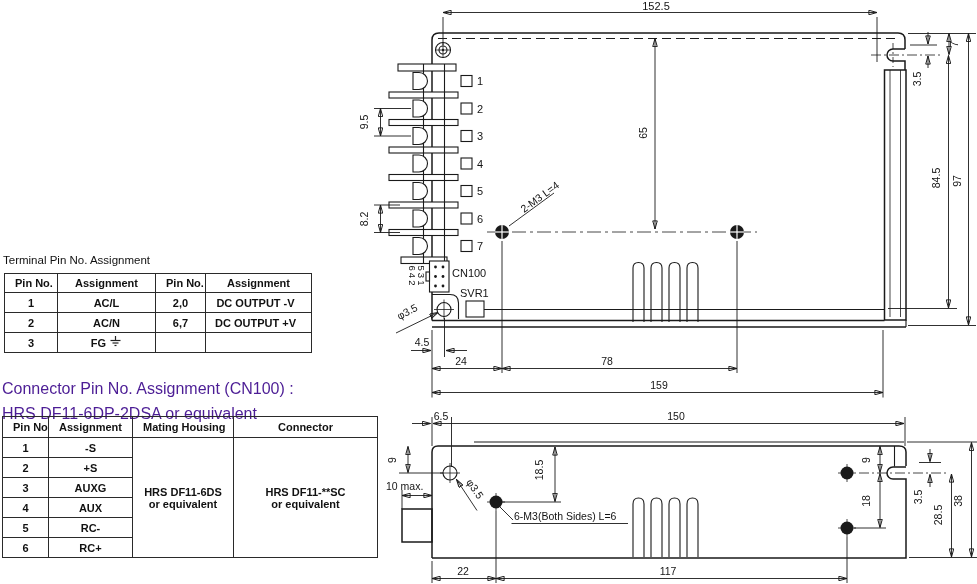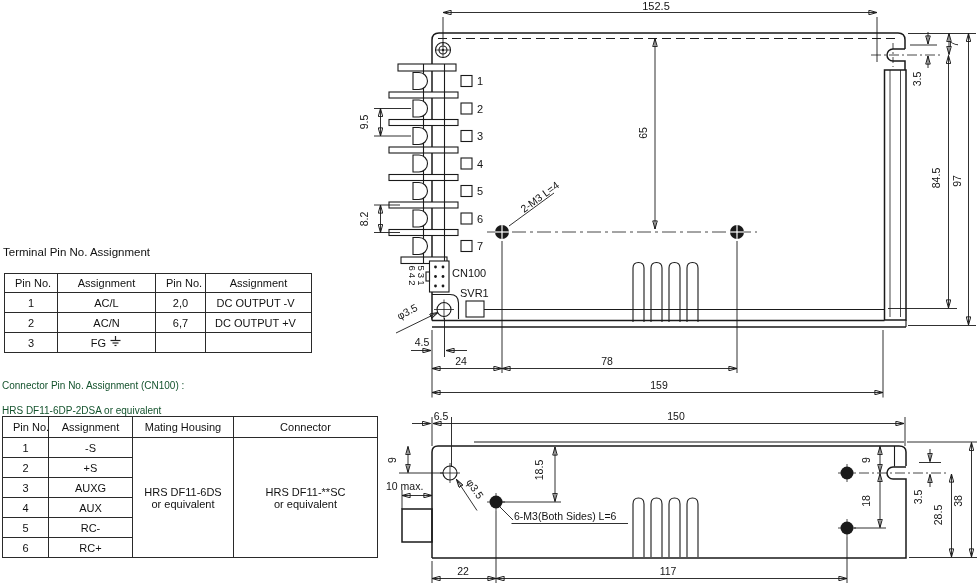--- a/index.html
+++ b/index.html
@@ -1,22 +1,22 @@
 <!DOCTYPE html>
 <html><head>
 <meta charset="utf-8">
 <style>
   html,body{margin:0;padding:0;}
   body{width:977px;height:584px;position:relative;background:#fff;color:#111;
        font-family:"Liberation Sans",sans-serif;overflow:hidden;}
   .t-title{position:absolute;font-size:11.5px;white-space:nowrap;color:#111;}
-  .t-title2{position:absolute;font-size:10px;white-space:nowrap;color:#14532d;}
+  .t-title2{position:absolute;font-size:16px;white-space:nowrap;color:#4c1d95;}
   table{position:absolute;border-collapse:collapse;table-layout:fixed;
         font-size:11px;text-align:center;color:#111;}
-  td,th{border:1.2px solid #2a2a2a;padding:0 10px;font-weight:400;overflow:hidden;white-space:nowrap;}
+  td,th{border:1.2px solid #2a2a2a;padding:0 10px;font-weight:700;overflow:hidden;white-space:nowrap;}
   .h19 td,.h19 th{height:18px;}
   .h20 td{height:19px;}
   .cellL{text-align:center;padding-left:4px;}
   .gicon{display:inline-block;vertical-align:-1px;margin-left:3px;}
   svg.dwg{position:absolute;left:0;top:0;}
   .dwg line,.dwg path,.dwg rect,.dwg circle{stroke:#1a1a1a;fill:none;stroke-width:1.1;}
   .dwg .dim{stroke-width:0.9;}
   .dwg .thick{stroke-width:1.5;}
   .dwg .white{fill:#fff;}
   .dwg .blk{fill:#1a1a1a;stroke:none;}
@@ -277,21 +277,21 @@
     <text x="921.5" y="497" text-anchor="middle" transform="rotate(-90 921.5 497)">3.5</text>
     <line class="dim" x1="907" y1="442" x2="977" y2="442"></line>
     <line class="dim" x1="909" y1="557.5" x2="977" y2="557.5"></line>
     <line class="dim" x1="951.5" y1="474" x2="951.5" y2="557" marker-start="url(#arr)" marker-end="url(#arr)"></line>
     <text x="941.5" y="515" text-anchor="middle" transform="rotate(-90 941.5 515)">28.5</text>
     <line class="dim" x1="971.5" y1="442.5" x2="971.5" y2="557" marker-start="url(#arr)" marker-end="url(#arr)"></line>
     <text x="962" y="501" text-anchor="middle" transform="rotate(-90 962 501)">38</text>
   </g>
 </svg>
 
-<div class="t-title" style="left:3px;top:246px;">Terminal Pin No.  Assignment</div>
+<div class="t-title" style="left:3px;top:254px;">Terminal Pin No.  Assignment</div>
 
 <table style="left:4px;top:273px;width:307px;">
   <colgroup>
       <col style="width:53px">
       <col style="width:98px">
       <col style="width:50px">
       <col style="width:106px">
     </colgroup>
   <tbody>
       <tr class="h19">

